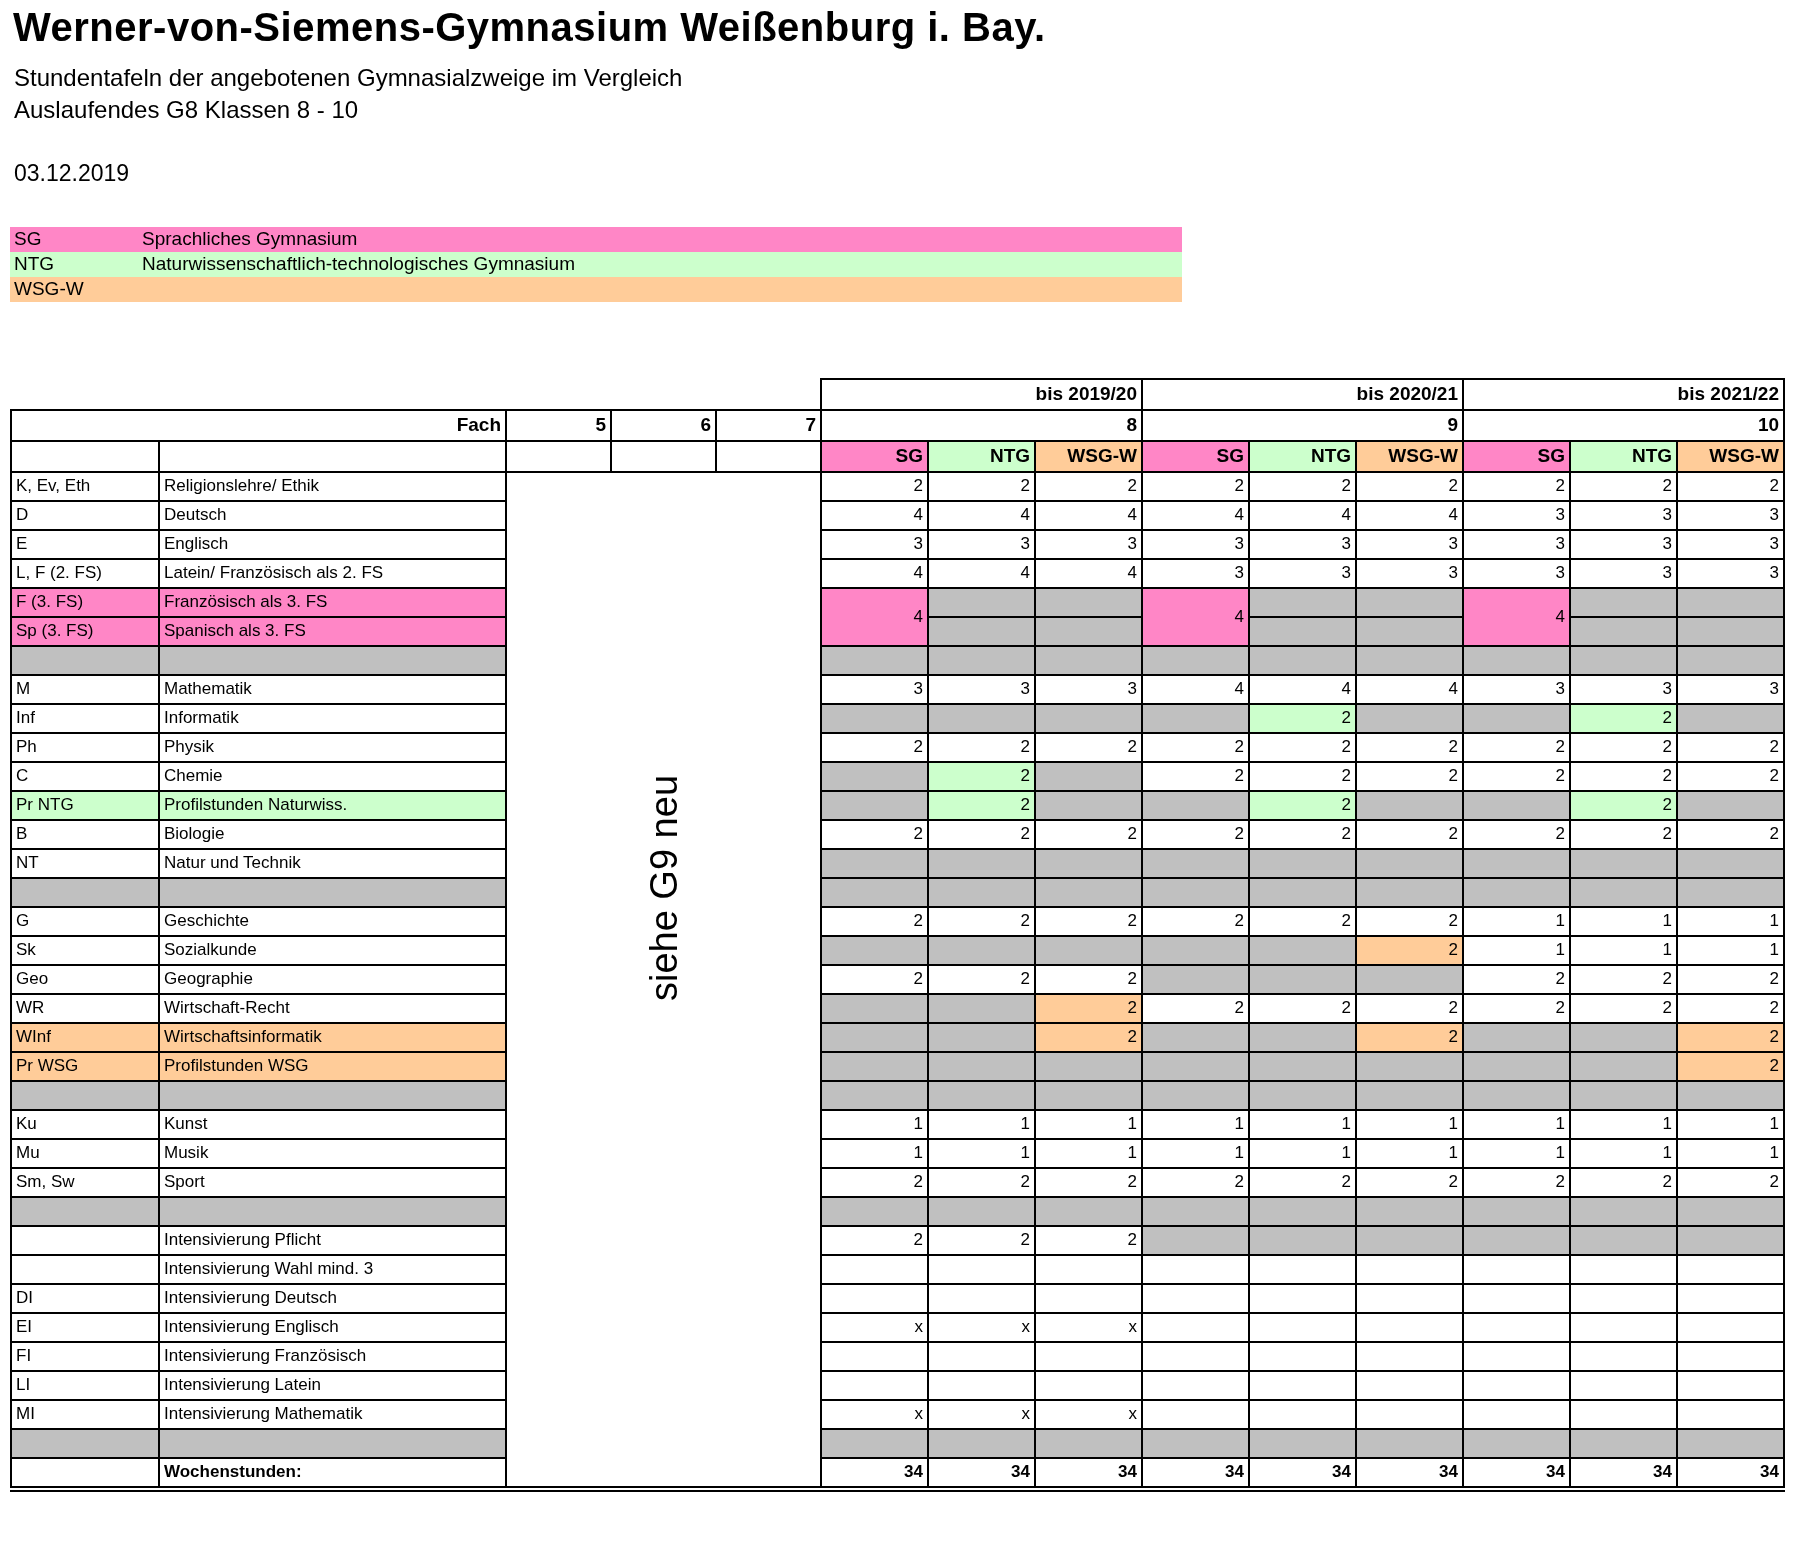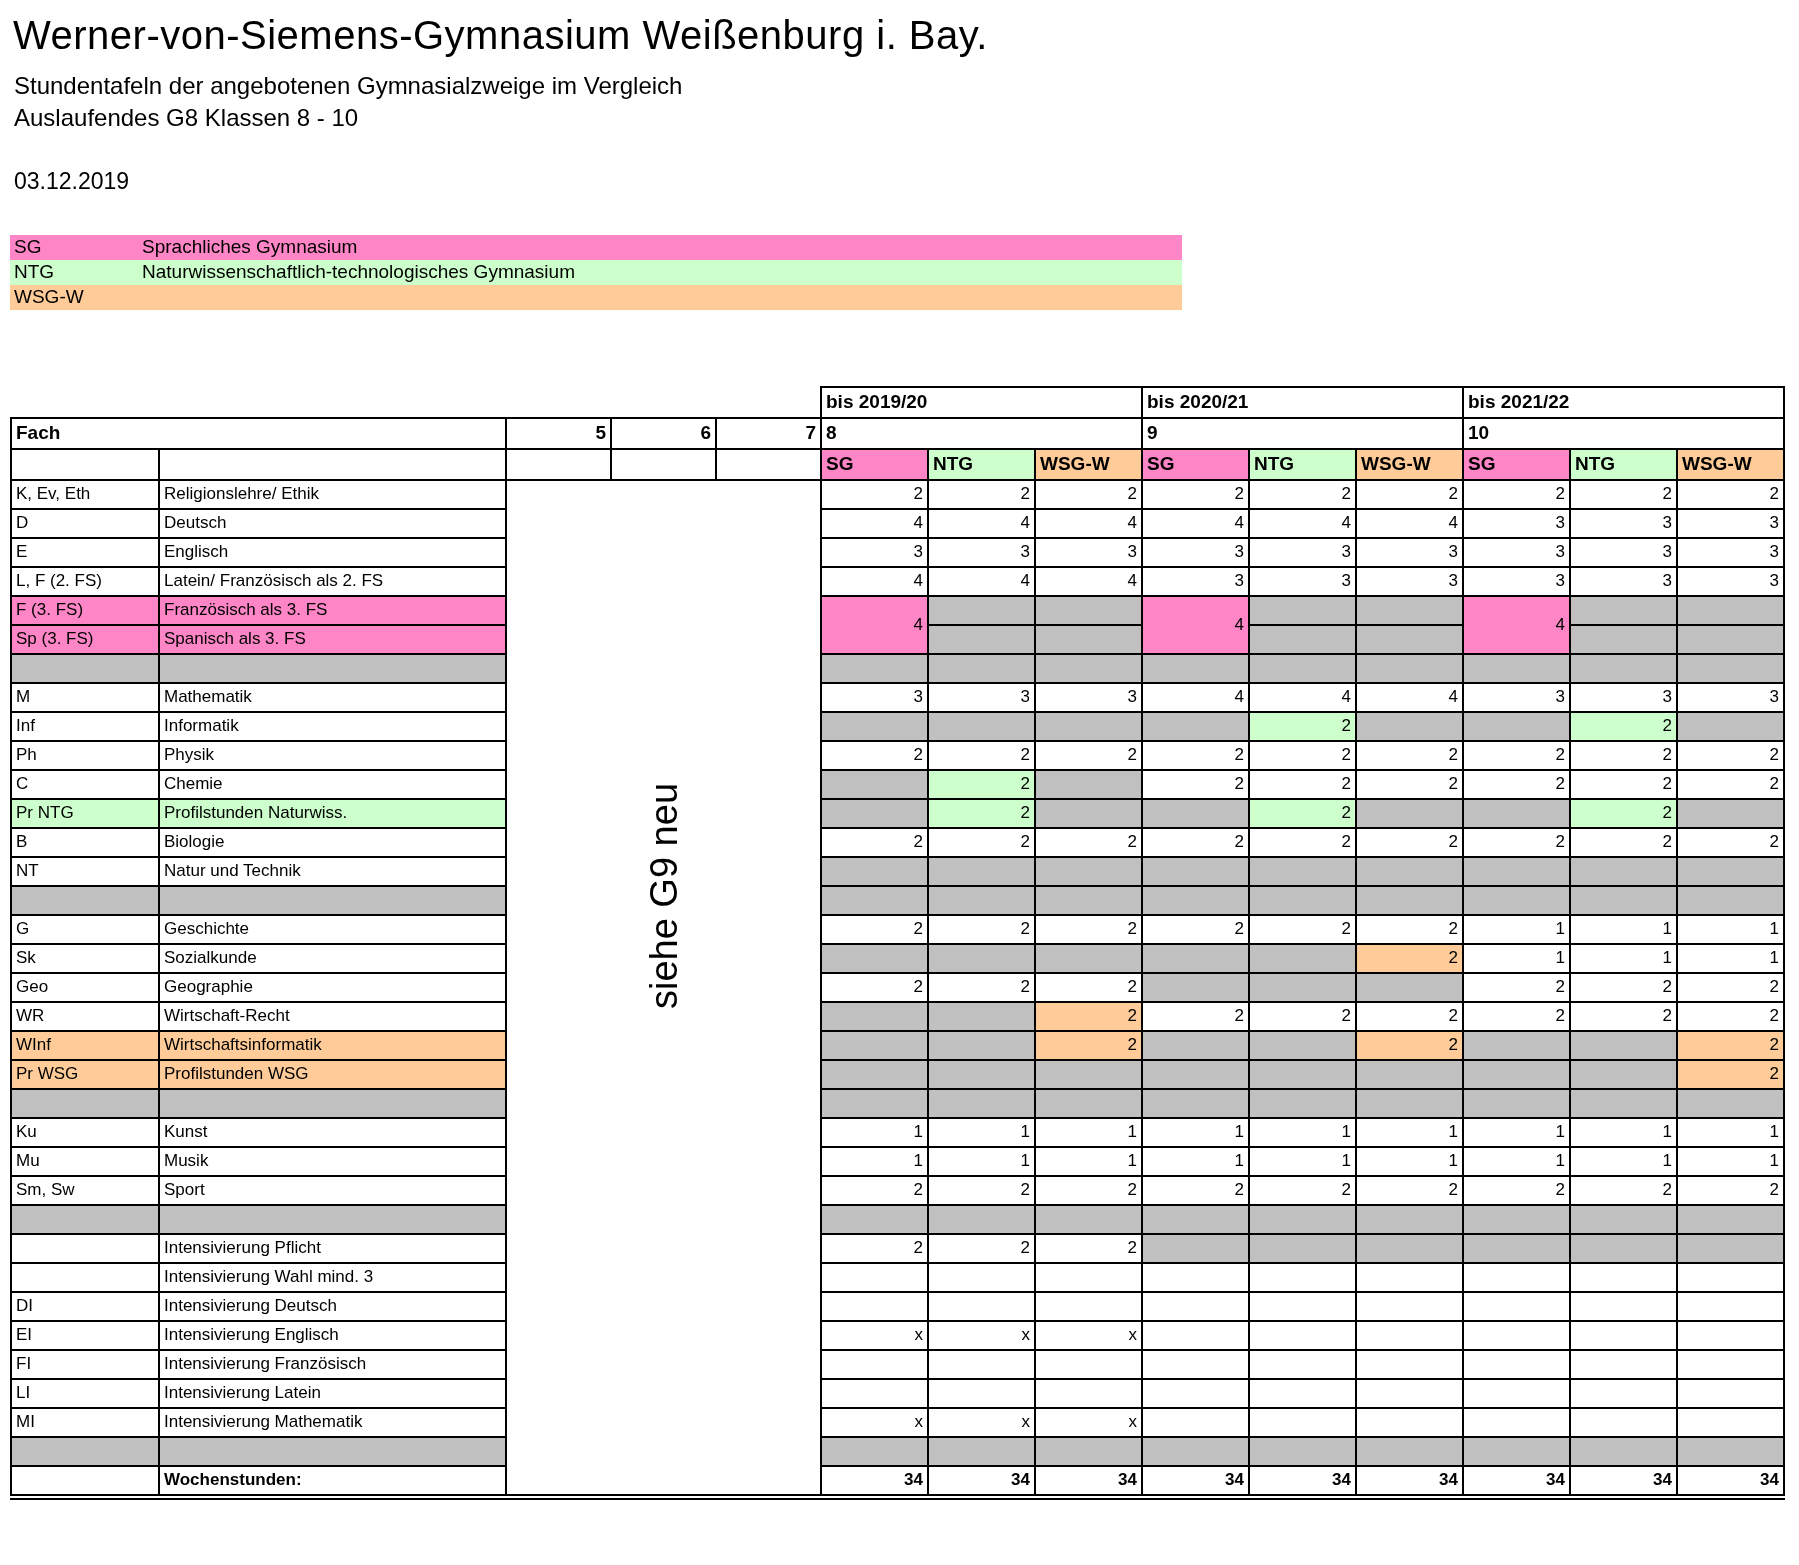--- a/index.html
+++ b/index.html
@@ -4,21 +4,21 @@
 <style>
   html, body {
     margin: 0; padding: 0;
     width: 1799px; height: 1565px;
     background: #ffffff; color: #000000;
     font-family: "Liberation Sans", sans-serif;
     overflow: hidden;
   }
   .page { padding-left: 10px; }
 
-  .title { font-size: 40px; font-weight: normal; margin: 12px 0 0 3px; line-height: 1.15; letter-spacing: 0.5px; }
+  .title { font-size: 40px; font-weight: bold; margin: 4px 0 0 3px; line-height: 1.15; letter-spacing: 0.5px; }
   .subtitle { font-size: 24px; margin-top: 12px; margin-left: 4px; line-height: 1.33; }
   .date-line { font-size: 23px; margin-top: 34px; margin-left: 4px; }
   .notes { font-size: 19px; margin-top: 24px; margin-left: 4px; line-height: 1.3; }
 
   .legend { margin-top: 40px; width: 1172px; }
   .legend-row { height: 25px; display: flex; align-items: center; font-size: 19px; padding-left: 4px; }
   .legend-abbr { width: 128px; flex: none; }
 
   .bg-sg   { background: #ff86c6; margin-top: 35px; }
   .bg-ntg  { background: #ccffcc; }
@@ -33,21 +33,21 @@
     padding: 0 4px;
     white-space: nowrap;
     overflow: hidden;
     background-clip: padding-box;
   }
   thead tr { height: 31px; }
   thead th { font-size: 19px; }
   th { font-weight: bold; }
   .blank { border: none; background: #fff; }
   .num { text-align: right; }
-  .center { text-align: left; }
+  .center { text-align: right; }
   .abbr, .name { text-align: left; }
   .bold { font-weight: bold; }
   .total td { border-bottom: 6px double #000; }
   .merged-note { border-bottom: 6px double #000; background: #fff; position: relative; padding: 0; }
   .rot {
     position: absolute; left: 50%; top: 41%;
     transform: translate(-50%, -50%) rotate(180deg);
     writing-mode: vertical-rl;
     font-size: 38px; color: #000; white-space: nowrap;
   }

